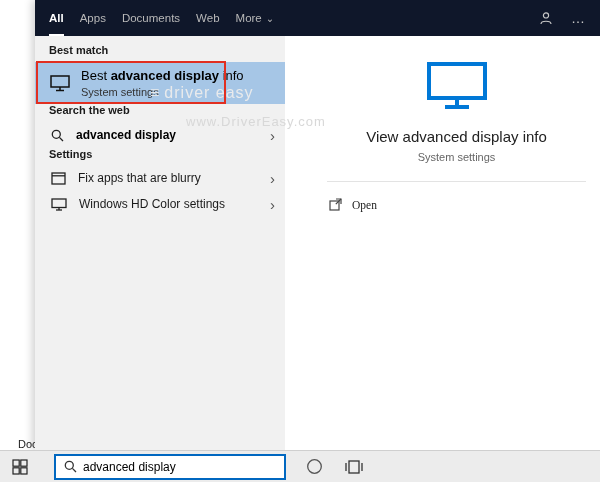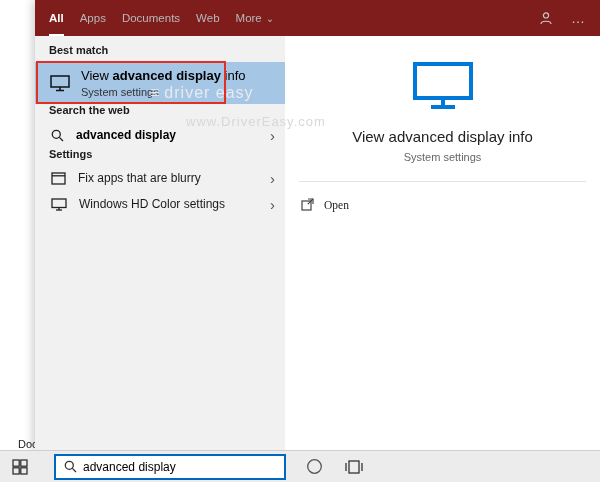--- a/index.html
+++ b/index.html
@@ -7,28 +7,28 @@
   body { font-family:"Liberation Sans", sans-serif; }
   .screen { position:relative; width:600px; height:482px; background:#ffffff; overflow:hidden; }
 
   
   .desktop-label { position:absolute; left:18px; top:438px; font-size:11px; color:#222; z-index:1; white-space:nowrap; }
 
   
   .flyout { position:absolute; left:35px; top:0; width:565px; height:450px; z-index:2;
             display:flex; flex-direction:column; box-shadow:-3px 0 8px rgba(0,0,0,.18); }
 
-  .topbar { height:36px; background:#7f1d1d; display:flex; align-items:center; padding:0 14px; flex:0 0 auto; }
+  .topbar { height:36px; background:#0f172a; display:flex; align-items:center; padding:0 14px; flex:0 0 auto; }
   .tab { height:36px; line-height:36px; font-size:11.5px; color:#b8b8b8; margin-right:16px; cursor:default; white-space:nowrap; }
   .tab.selected { color:#fff; font-weight:bold; box-shadow:inset 0 -2px 0 #fff; }
   .tab .chev { font-size:10px; margin-left:4px; color:inherit; }
   .topbar-right { margin-left:auto; display:flex; align-items:center; gap:18px; }
   .ellipsis { color:#c8c8c8; font-size:14px; letter-spacing:1px; line-height:36px; }
 
-  .body { flex:1; display:flex; min-height:0; }
+  .body { flex:1; display:flex; min-height:0;gap:28px; }
   .left-panel { width:250px; background:#f1f1f1; padding-top:8px; position:relative; }
   .right-panel { flex:1; background:#ffffff; position:relative; }
 
   .section-header { font-size:11px; font-weight:bold; color:#1a1a1a; margin:0 0 0 14px; height:13px; line-height:13px; }
   .section-header + * { margin-top:5px; }
   .sh-gap { }
 
   .best-match-row { margin-top:5px; height:42px; background:#a6c6e6; display:flex; align-items:center; padding-left:15px; cursor:default; }
   .bm-icon { color:#111; margin-right:11px; flex:0 0 auto; display:flex; }
   .bm-text { display:flex; flex-direction:column; }
@@ -107,21 +107,21 @@
 
         <div class="best-match-row">
           <span class="bm-icon">
             <svg width="20" height="17" viewBox="0 0 20 17">
               <rect x="1" y="1" width="18" height="11" fill="none" stroke="currentColor" stroke-width="1.5"></rect>
               <line x1="10" y1="12" x2="10" y2="15.5" stroke="currentColor" stroke-width="1.5"></line>
               <line x1="6" y1="15.5" x2="14" y2="15.5" stroke="currentColor" stroke-width="1.5"></line>
             </svg>
           </span>
           <span class="bm-text">
-            <span class="bm-title"><span>View </span><b>advanced display</b><span> info</span></span>
+            <span class="bm-title"><span>Best </span><b>advanced display</b><span> info</span></span>
             <span class="bm-sub">System settings</span>
           </span>
         </div>
 
         <div class="section-header sh-gap">Search the web</div>
 
         <div class="row">
           <span class="ric">
             <svg width="13" height="13" viewBox="0 0 13 13">
               <circle cx="5.3" cy="5.3" r="4" fill="none" stroke="currentColor" stroke-width="1.3"></circle>

